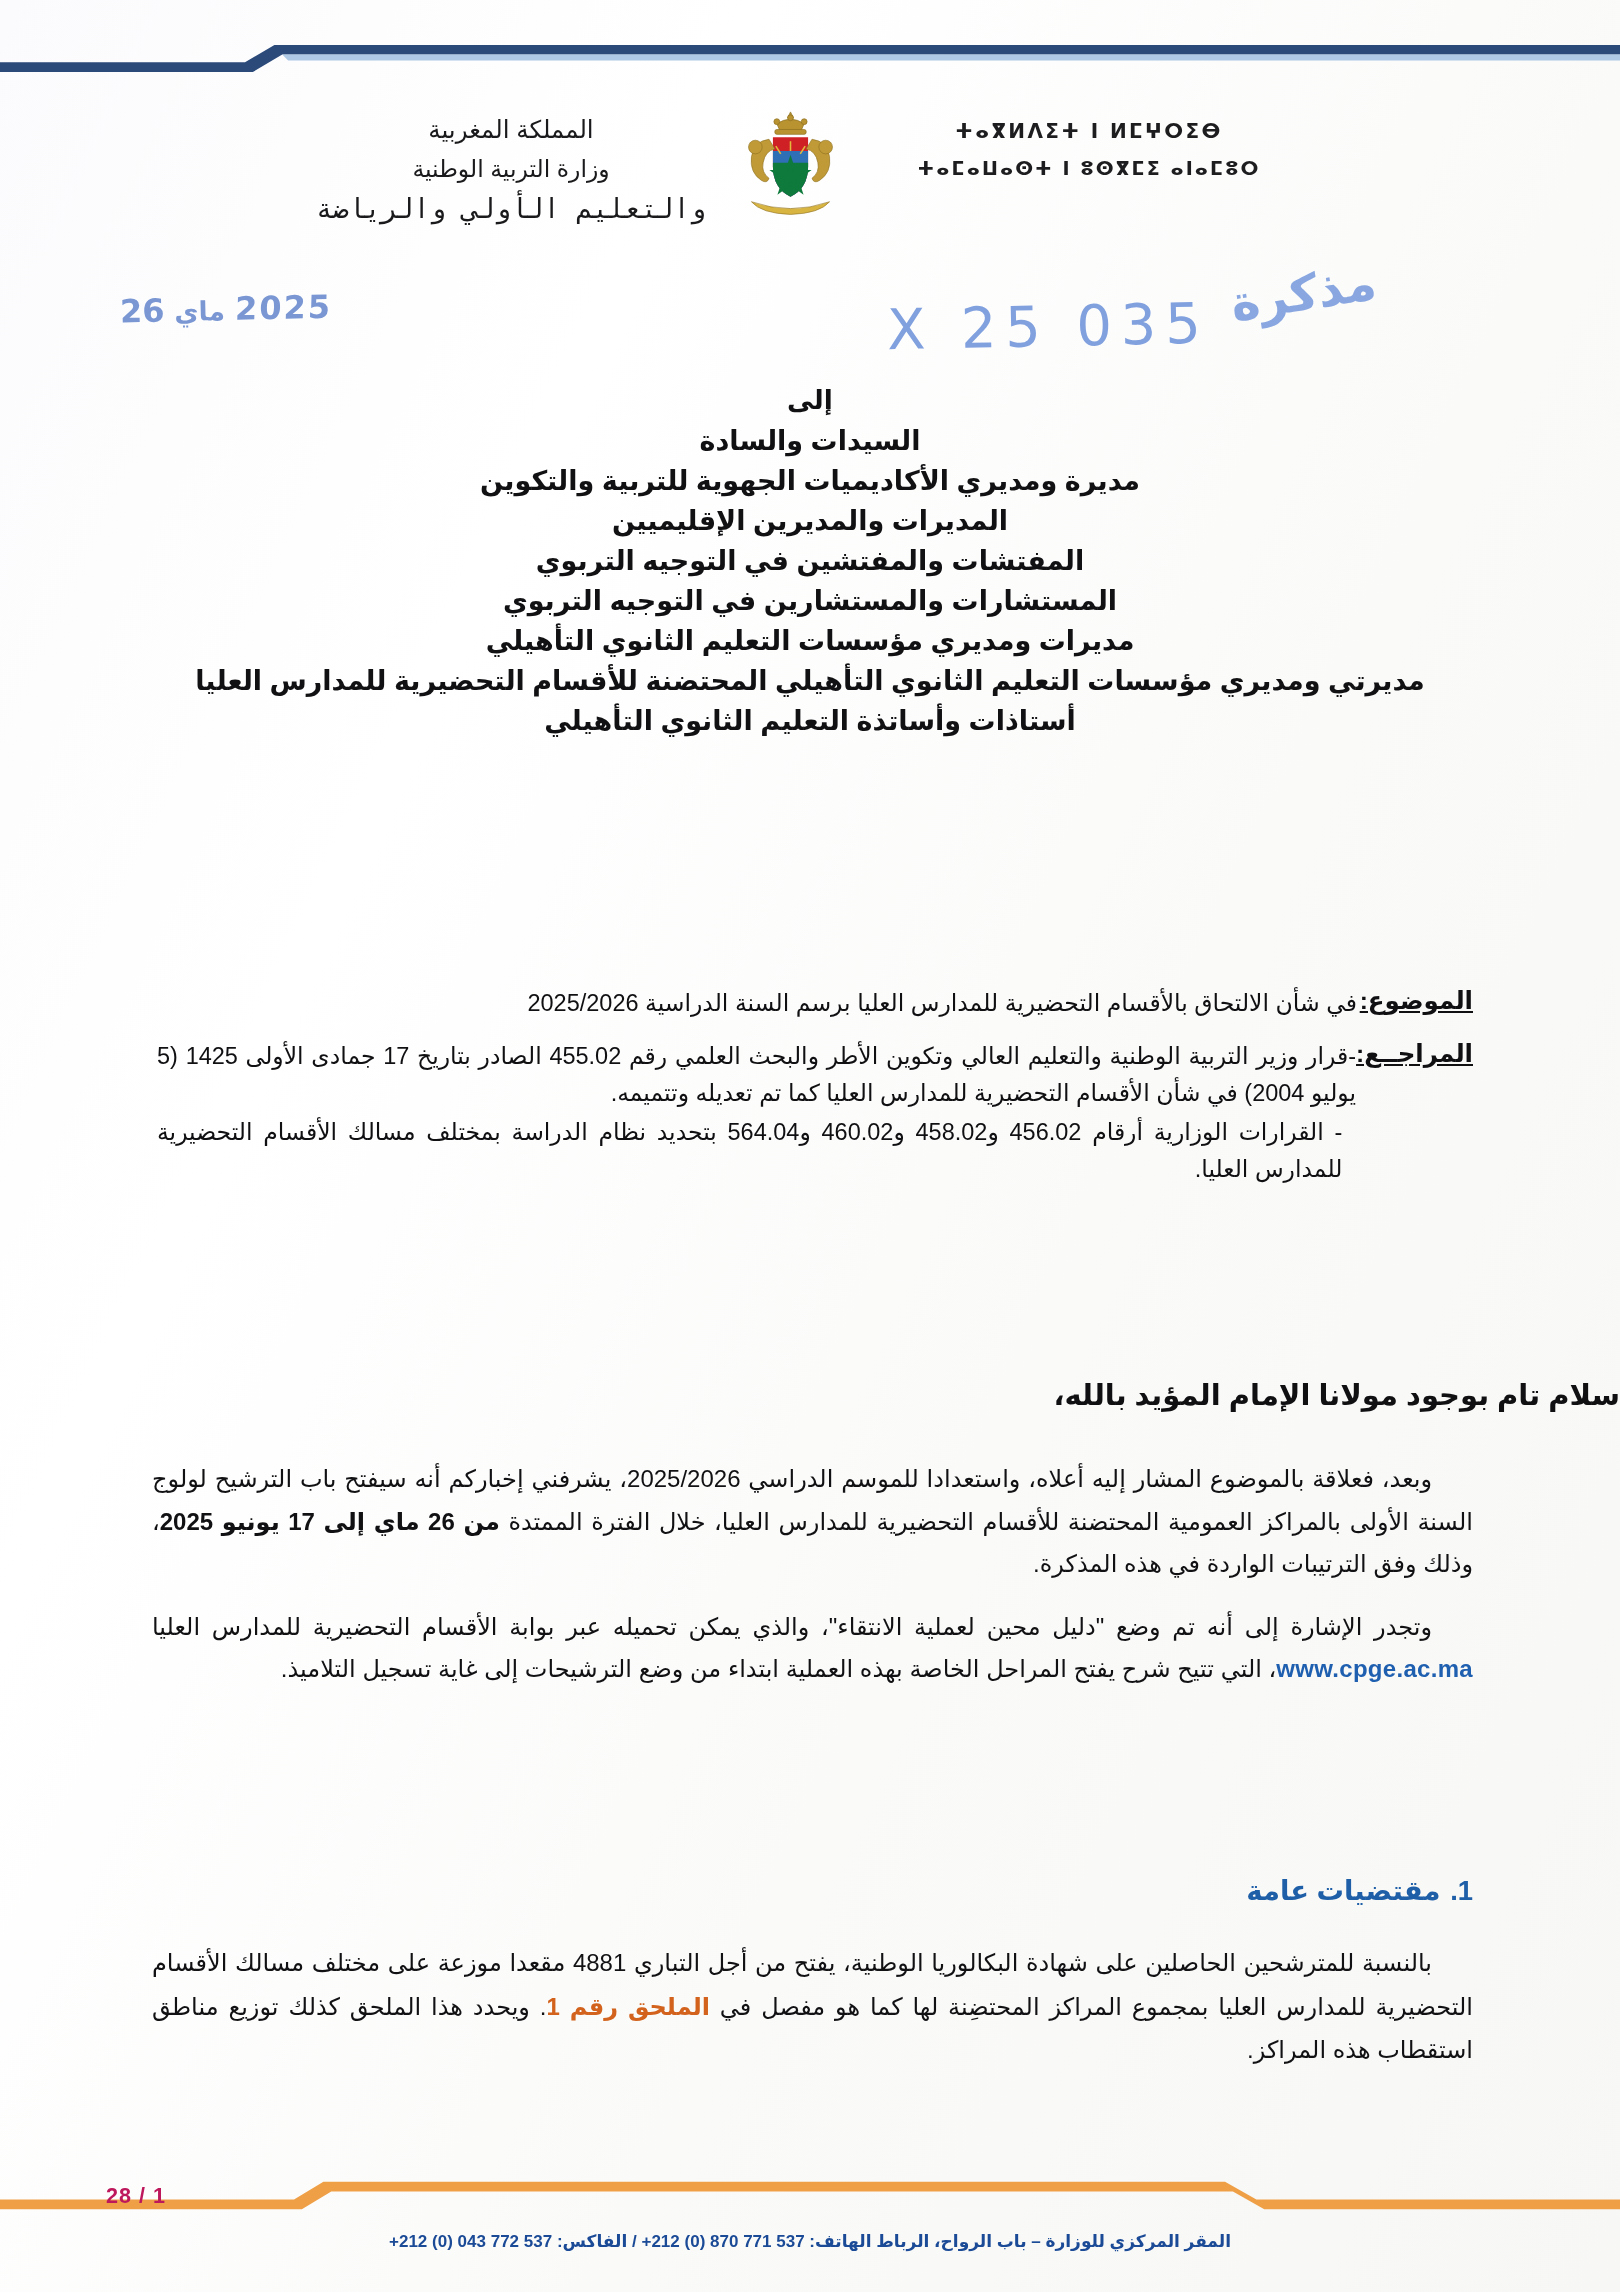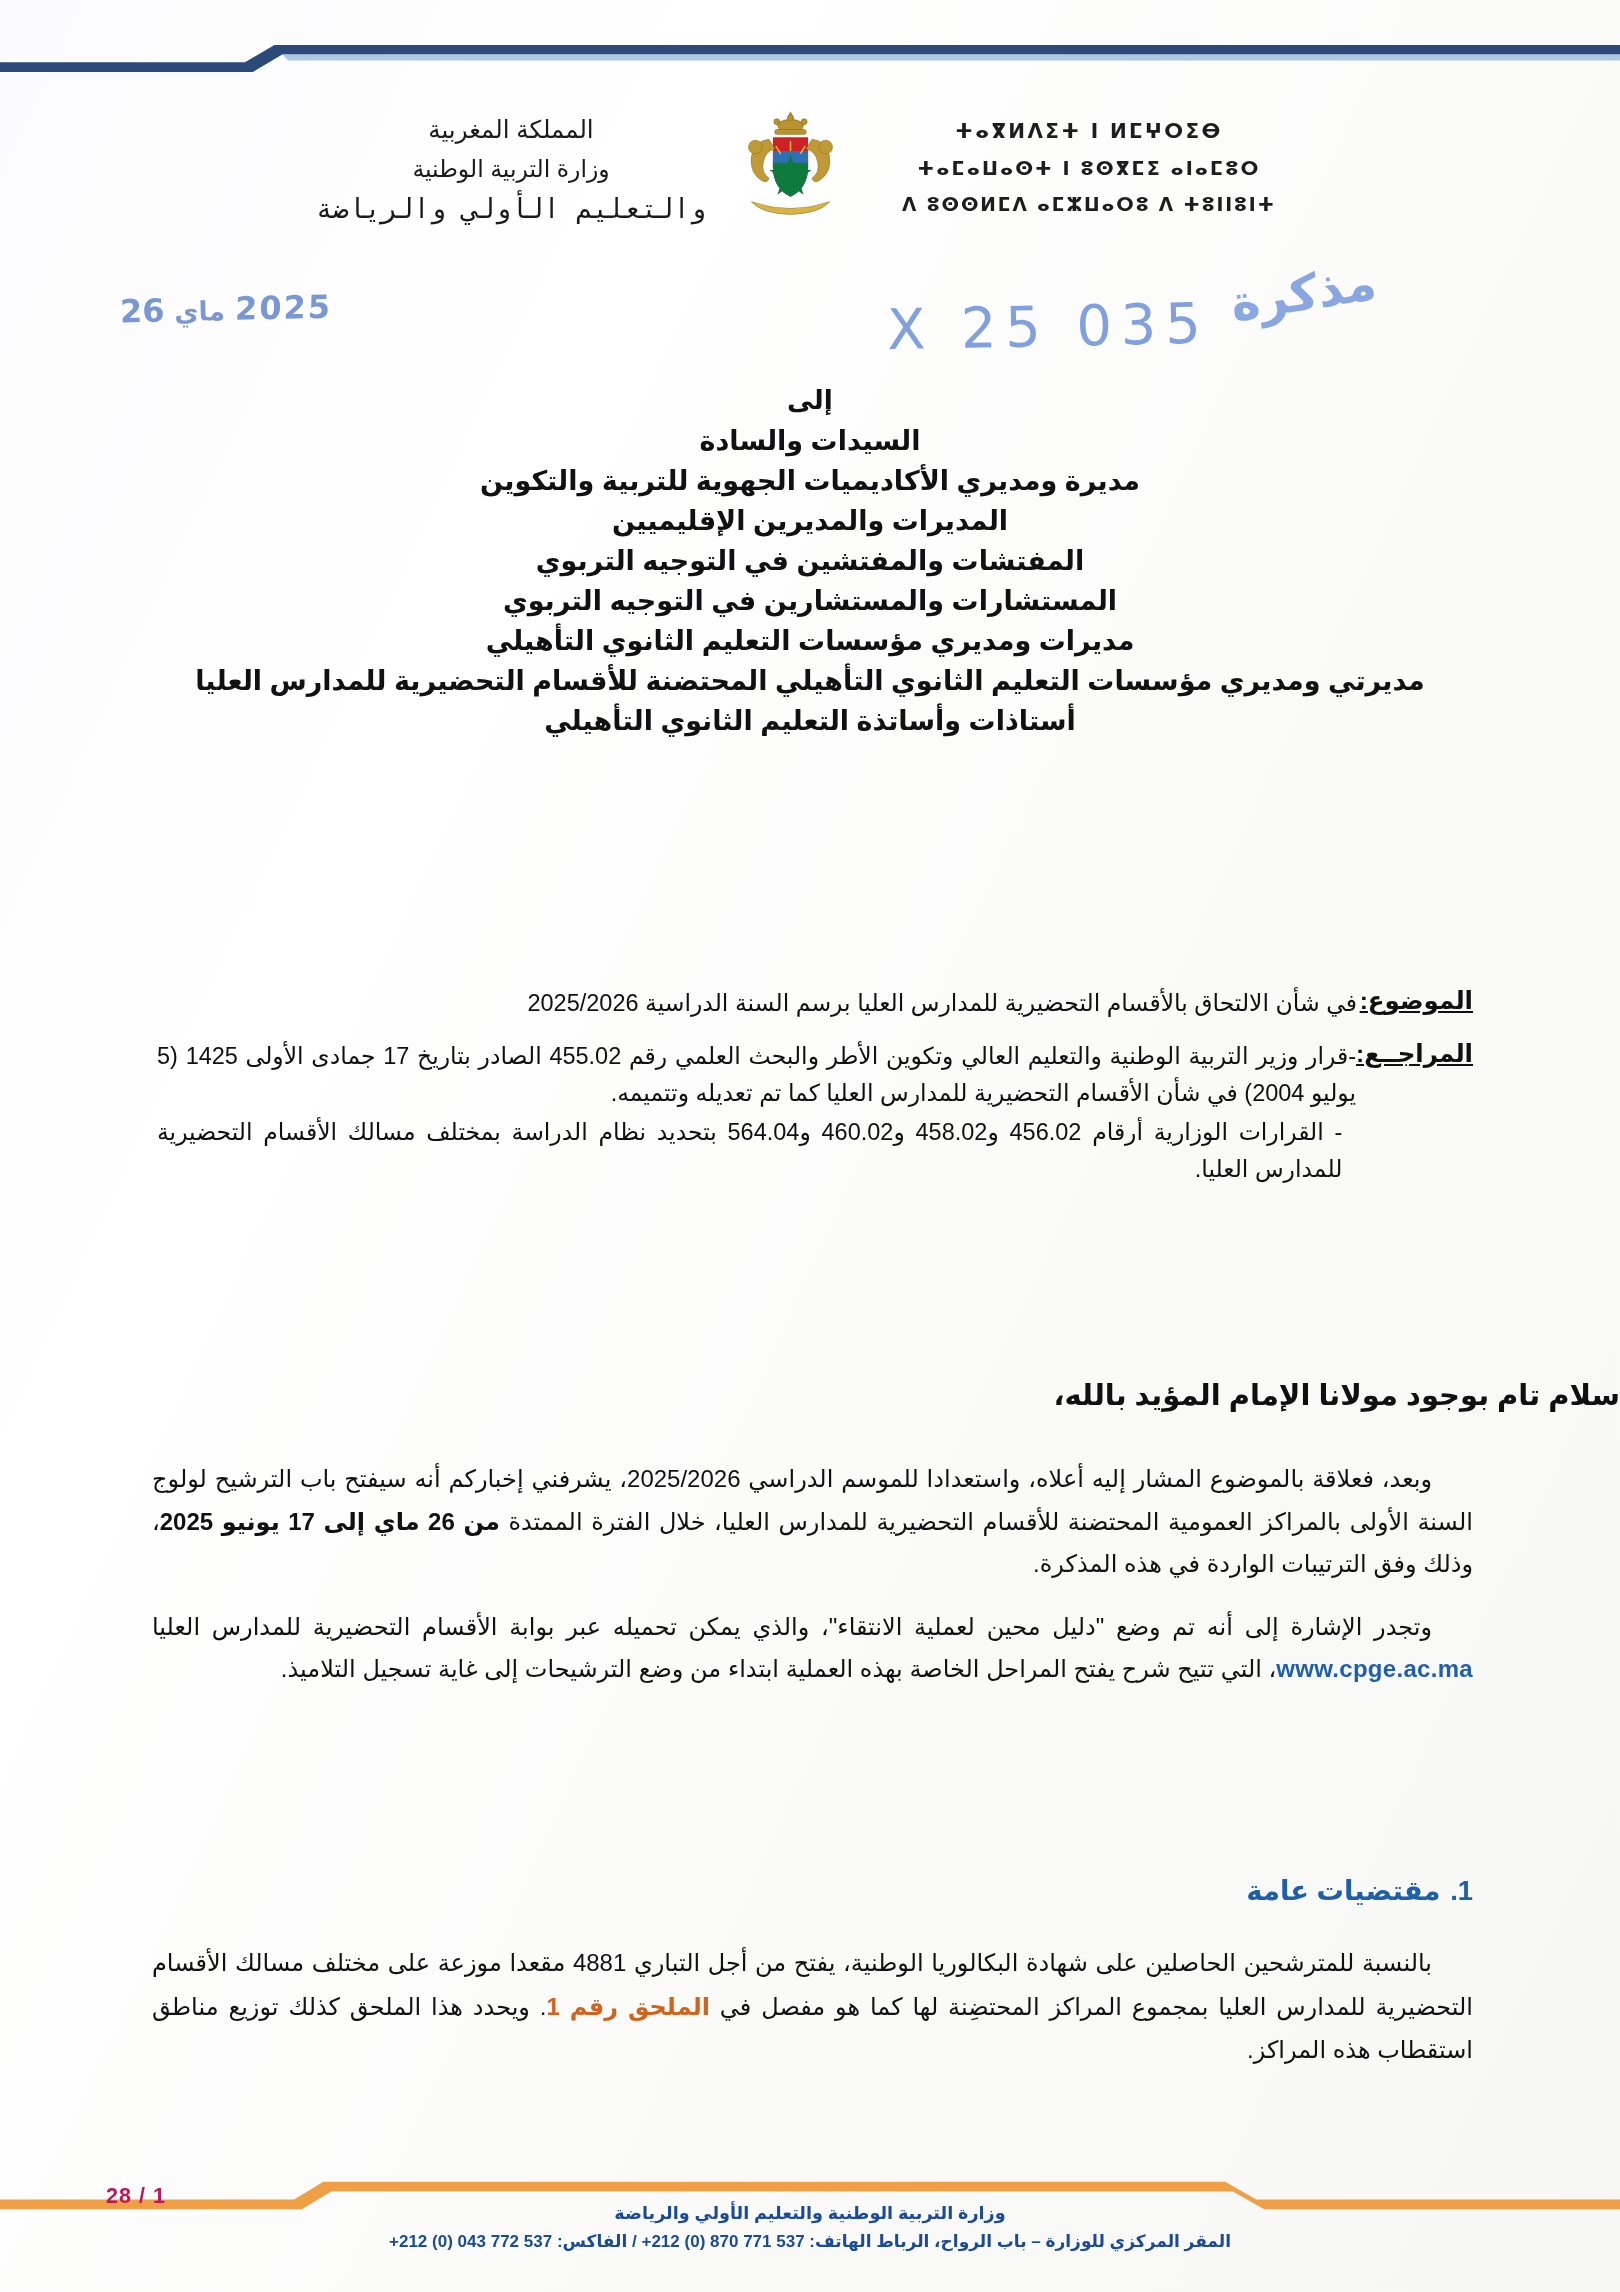--- a/index.html
+++ b/index.html
@@ -260,21 +260,20 @@
     <svg viewBox="0 0 1653 30" preserveAspectRatio="none" aria-hidden="true">
       <path d="M0,20 L250,20 L280,2 L1653,2 L1653,12 L288,12 L258,30 L0,30 Z" fill="#2b4a7a"></path>
       <path d="M288,12 L1653,12 L1653,18 L294,18 Z" fill="#9fc0e0" opacity="0.85"></path>
     </svg>
   </div>
 
   <div class="header">
     <div class="tifinagh-block">
       <div class="tifinagh-line l1">ⵜⴰⴳⵍⴷⵉⵜ ⵏ ⵍⵎⵖⵔⵉⴱ</div>
       <div class="tifinagh-line l2">ⵜⴰⵎⴰⵡⴰⵙⵜ ⵏ ⵓⵙⴳⵎⵉ ⴰⵏⴰⵎⵓⵔ</div>
-      <div class="tifinagh-line l3">ⴷ ⵓⵙⵙⵍⵎⴷ ⴰⵎⵣⵡⴰⵔⵓ ⴷ ⵜⵓⵏⵏⵓⵏⵜ</div>
     </div>
 
     <div class="emblem">
       <svg width="129" height="125" viewBox="0 0 132 128" aria-hidden="true">
 
         <g fill="#b99330" stroke="#8d6f20" stroke-width="0.7">
           <path d="M66 4 l3 6 h-6 z"></path>
           <path d="M52 16 q14-9 28 0 l-3 7 h-22 z"></path>
           <circle cx="52" cy="14" r="3"></circle>
             <circle cx="66" cy="10" r="3"></circle>
@@ -368,17 +367,16 @@
 
   <div class="footer-band">
     <svg viewBox="0 0 1653 42" preserveAspectRatio="none" aria-hidden="true">
       <path d="M0,24 L300,24 L330,6 L1250,6 L1282,24 L1653,24 L1653,34 L1290,34 L1258,16 L338,16 L308,34 L0,34 Z" fill="#efa046"></path>
     </svg>
   </div>
 
   <div class="page-number">1 / 28</div>
 
   <div class="footer-text">
-    <div class="footer-ministry">وزارة التربية الوطنية والتعليم الأولي والرياضة</div>
     <div class="footer-address">المقر المركزي للوزارة – باب الرواح، الرباط الهاتف: 537 771 870 (0) 212+ / الفاكس: 537 772 043 (0) 212+</div>
   </div>
 </div>
 
 
 </body></html>

